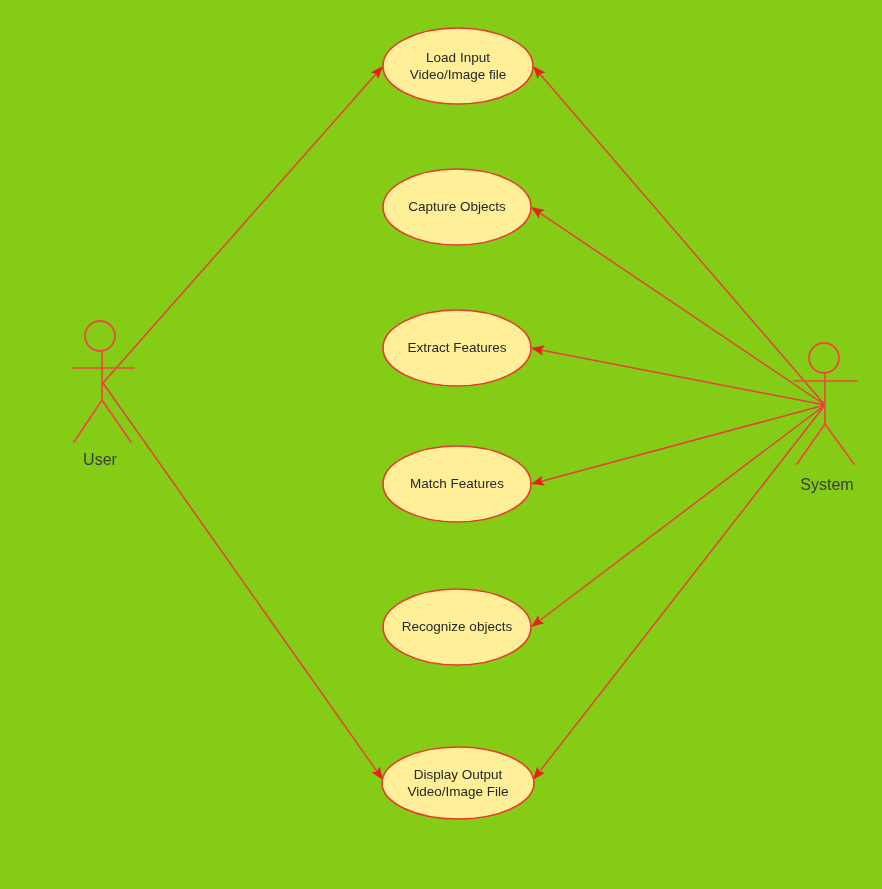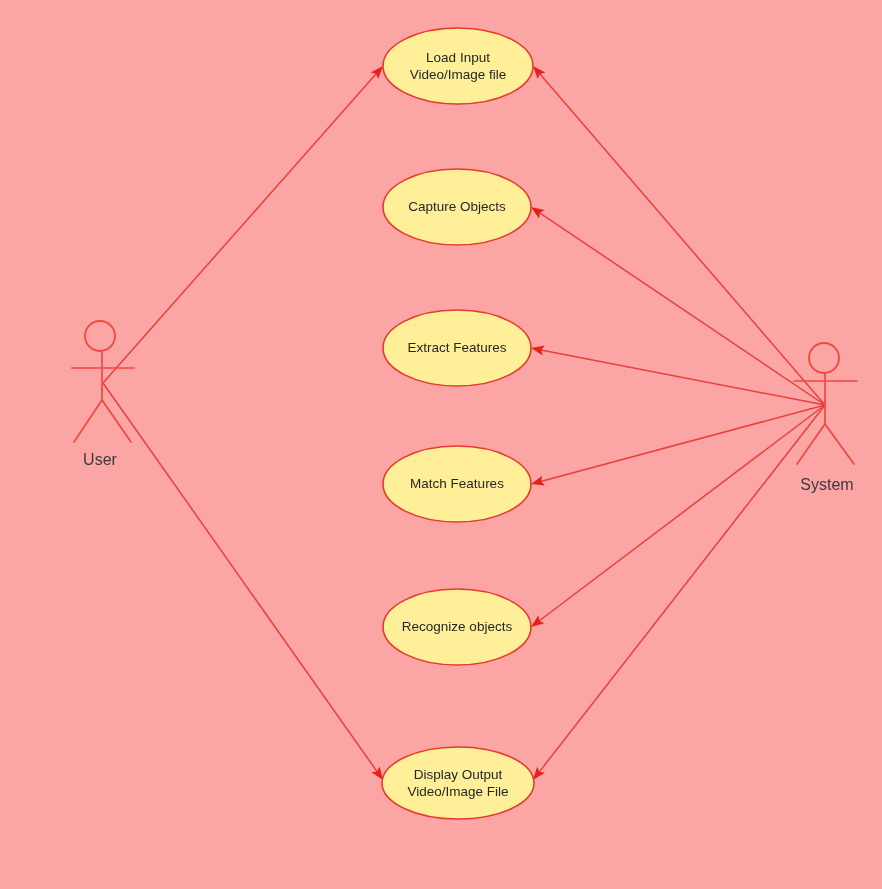--- a/index.html
+++ b/index.html
@@ -11,21 +11,21 @@
   body {
     width: 882px;
     height: 889px;
     font-family: "Liberation Sans", sans-serif;
     overflow: hidden;
   }
   #diagram-root {
     position: relative;
     width: 882px;
     height: 889px;
-    background: #fca5a5;
+    background: #84cc16;
     text-decoration: underline;
   }
   svg#usecase-canvas {
     position: absolute;
     left: 0;
     top: 0;
     width: 882px;
     height: 889px;
     display: block;
   }

